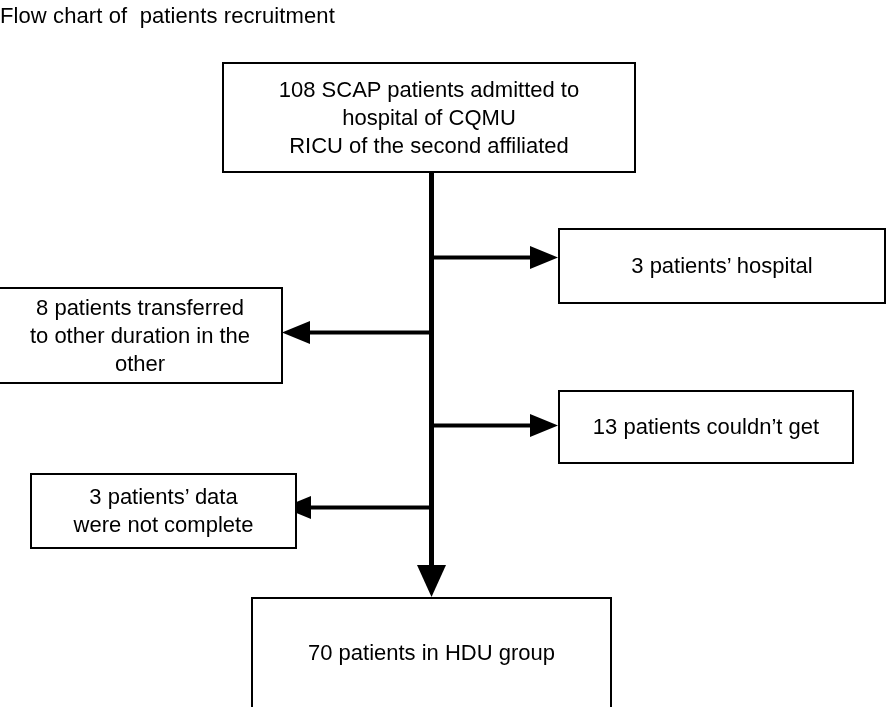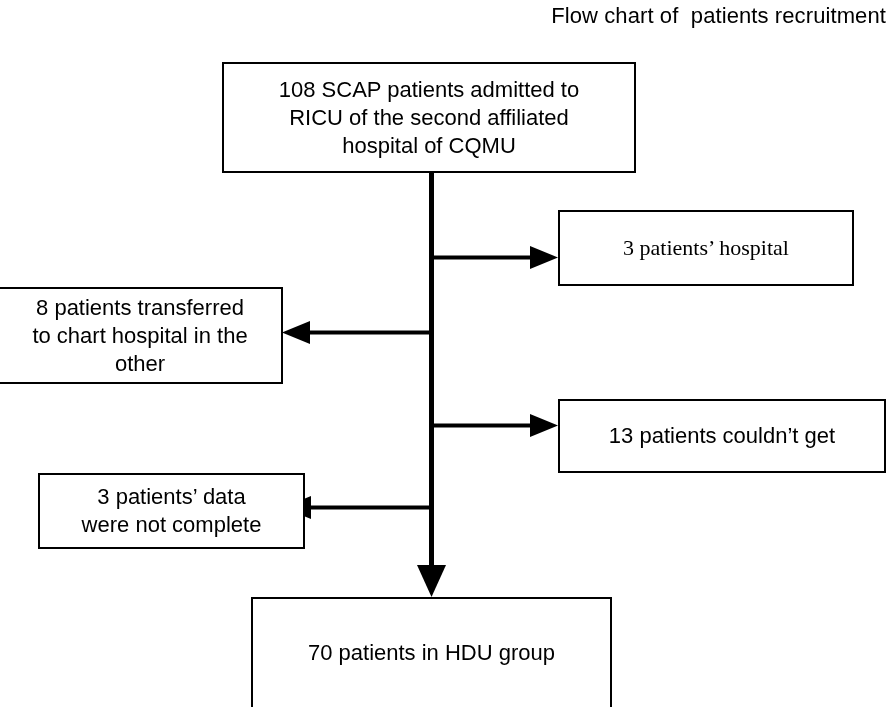--- a/index.html
+++ b/index.html
@@ -24,21 +24,21 @@
     left: 0;
     top: 0;
     width: 886px;
     height: 707px;
   }
   .chart-title {
     position: absolute;
     left: 0;
     top: 2px;
     width: 886px;
-    text-align: right;
+    text-align: left;
     font-size: 22px;
     line-height: 28px;
     letter-spacing: 0.1px;
     white-space: pre;
   }
   .node {
     position: absolute;
     box-sizing: border-box;
     border: 2px solid #000000;
     background: #ffffff;
@@ -55,42 +55,41 @@
   
   #node-source {
     left: 222px;
     top: 62px;
     width: 414px;
     height: 111px;
   }
   
   #node-excl-duration {
     left: 558px;
-    top: 210px;
-    width: 296px;
+    top: 228px;
+    width: 328px;
     height: 76px;
-    font-family: Liberation Serif, serif;
   }
   
   #node-excl-transferred {
     left: -3px;
     top: 287px;
     width: 286px;
     height: 97px;
   }
   
   #node-excl-extubation {
     left: 558px;
-    top: 399px;
-    width: 328px;
+    top: 390px;
+    width: 296px;
     height: 74px;
   }
   
   #node-excl-incomplete {
-    left: 38px;
+    left: 30px;
     top: 473px;
     width: 267px;
     height: 76px;
   }
   
   #node-result {
     left: 251px;
     top: 597px;
     width: 361px;
     height: 112px;
@@ -119,31 +118,31 @@
 
     <line x1="431" y1="425.5" x2="545" y2="425.5" stroke="#000000" stroke-width="4"></line>
     <polygon points="558,425.5 530,414 530,437" fill="#000000"></polygon>
 
     <line x1="432" y1="507.5" x2="297" y2="507.5" stroke="#000000" stroke-width="4"></line>
     <polygon points="283,507.5 311,496 311,519" fill="#000000"></polygon>
   </svg>
 
   <div class="node" id="node-source">
     <span class="line">108 SCAP patients admitted to</span>
+    <span class="line">hospital of CQMU</span>
     <span class="line">RICU of the second affiliated</span>
-    <span class="line">hospital of CQMU</span>
   </div>
 
   <div class="node" id="node-excl-duration">
     <span class="line">3 patients’ hospital</span>
   </div>
 
   <div class="node" id="node-excl-transferred">
     <span class="line">8 patients transferred</span>
-    <span class="line">to chart hospital in the</span>
+    <span class="line">to other duration in the</span>
     <span class="line">other</span>
   </div>
 
   <div class="node" id="node-excl-extubation">
     <span class="line">13 patients couldn’t get</span>
   </div>
 
   <div class="node" id="node-excl-incomplete">
     <span class="line">3 patients’ data</span>
     <span class="line">were not complete</span>

